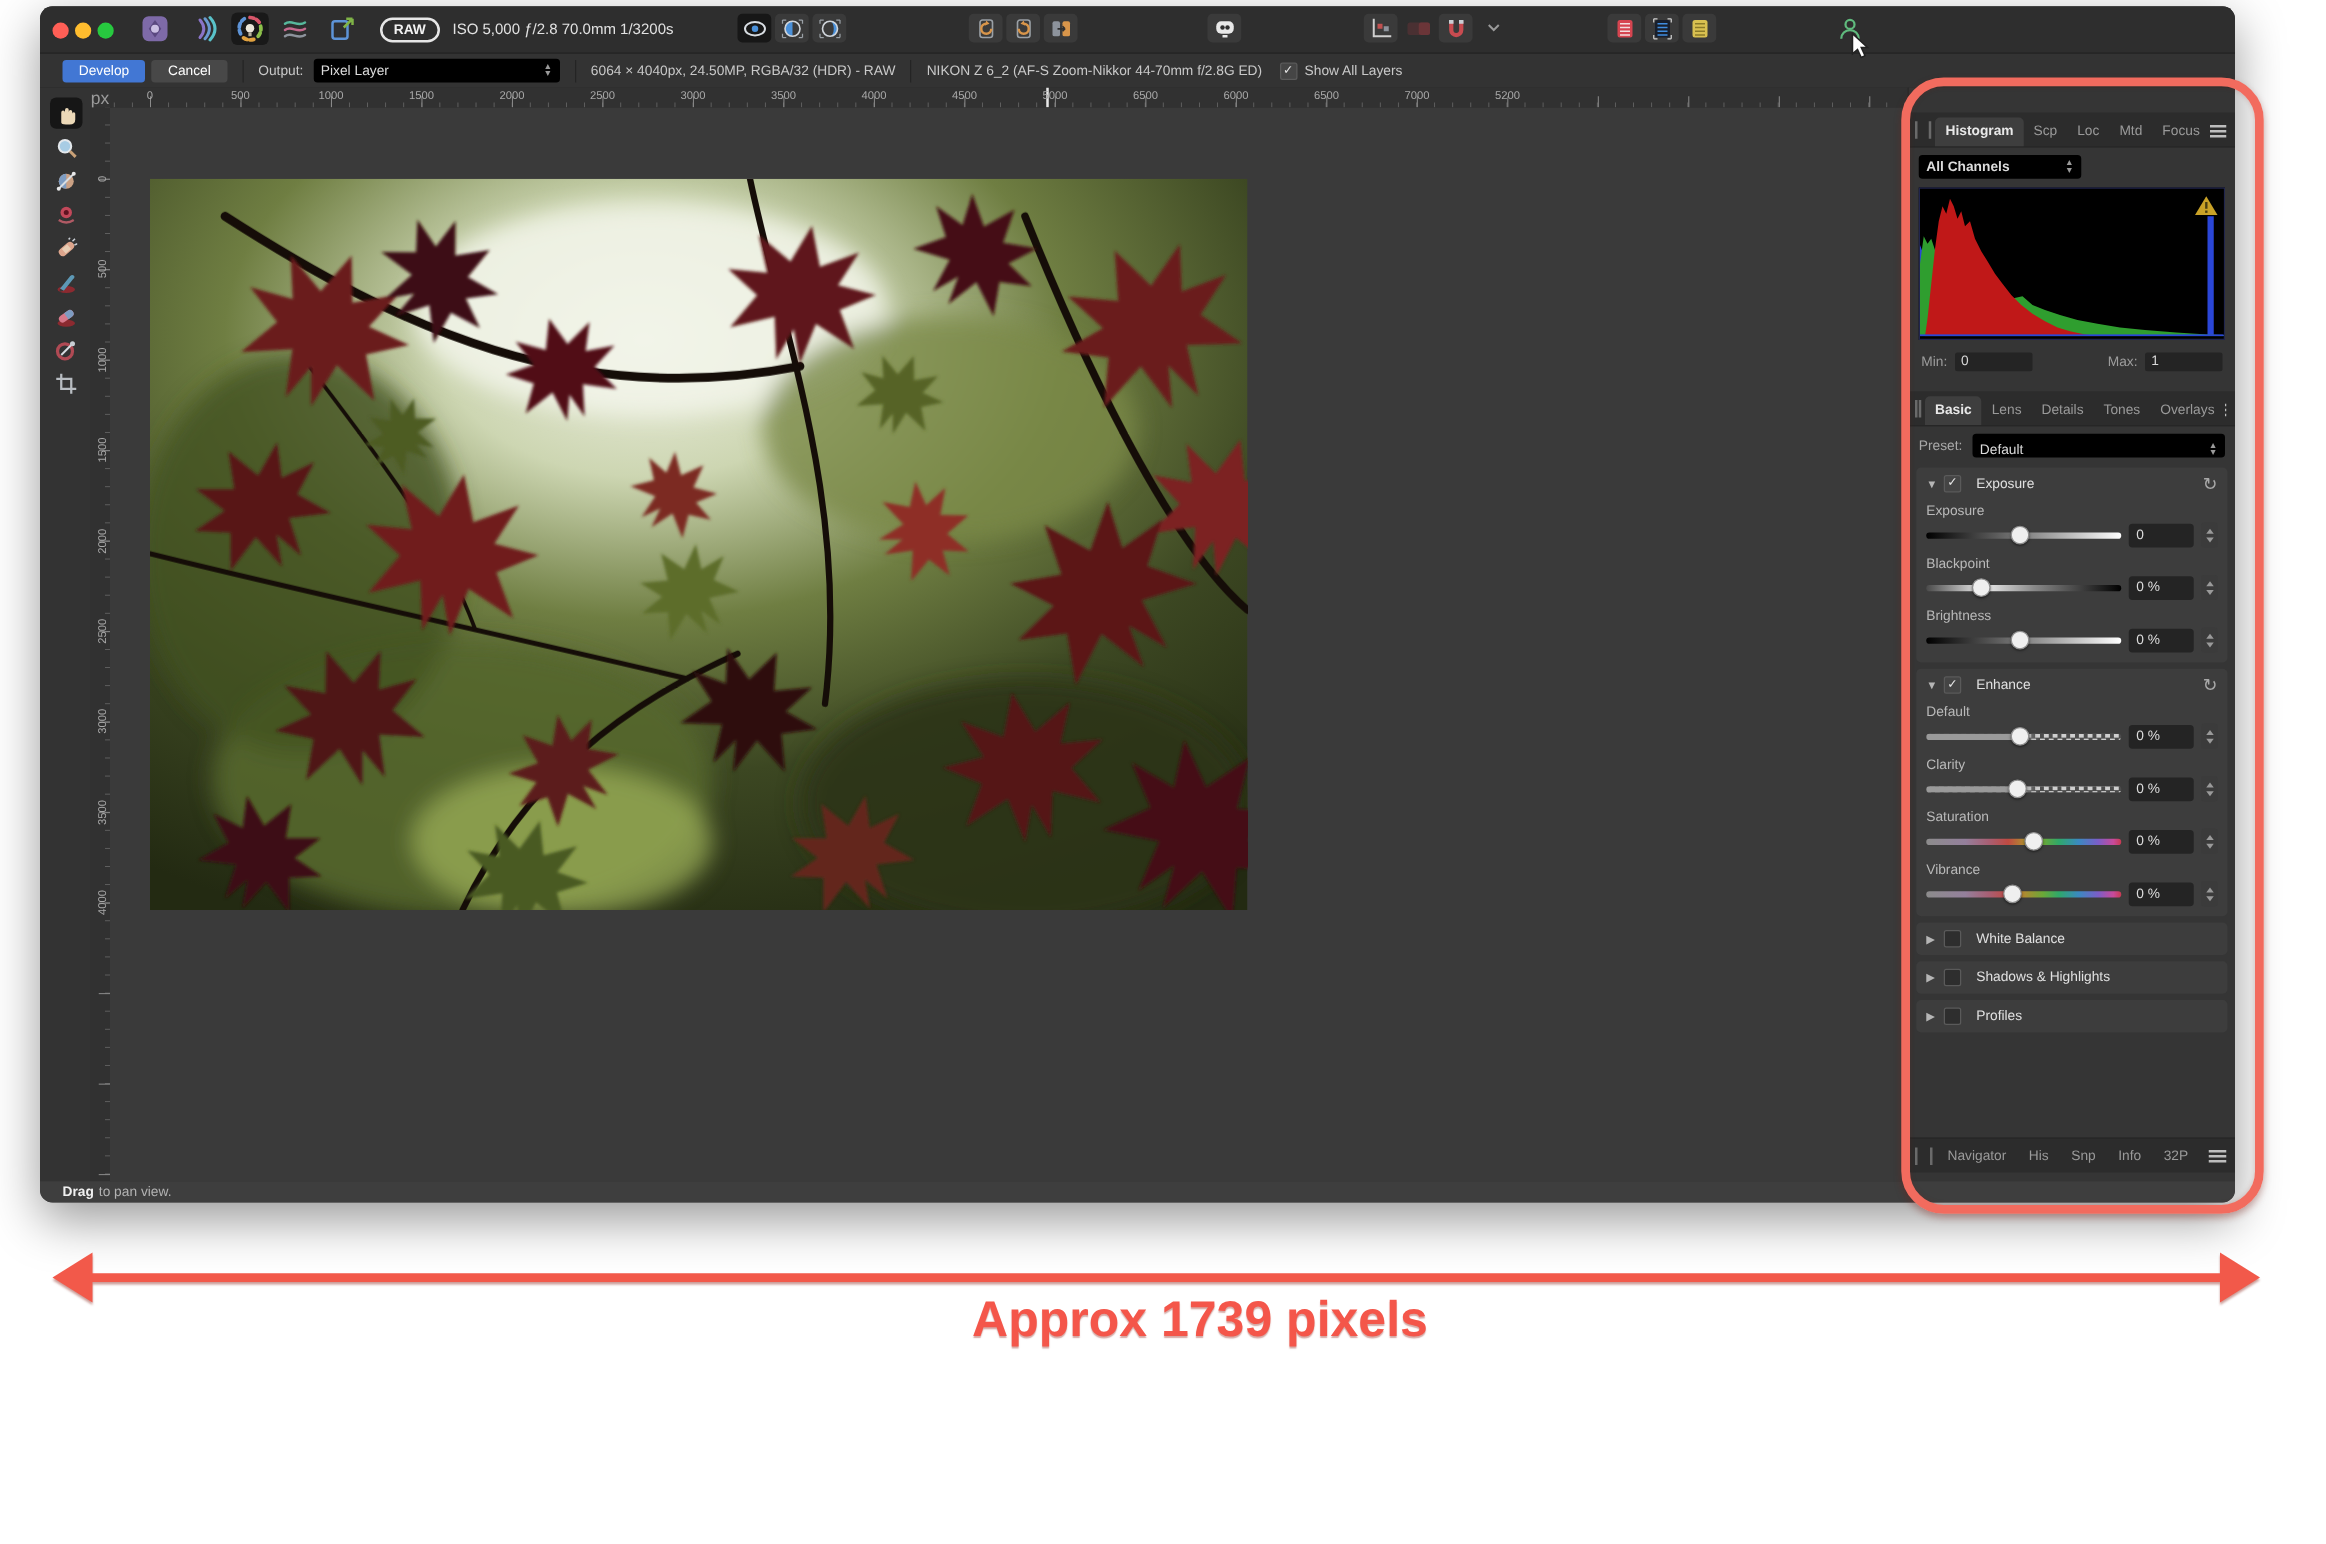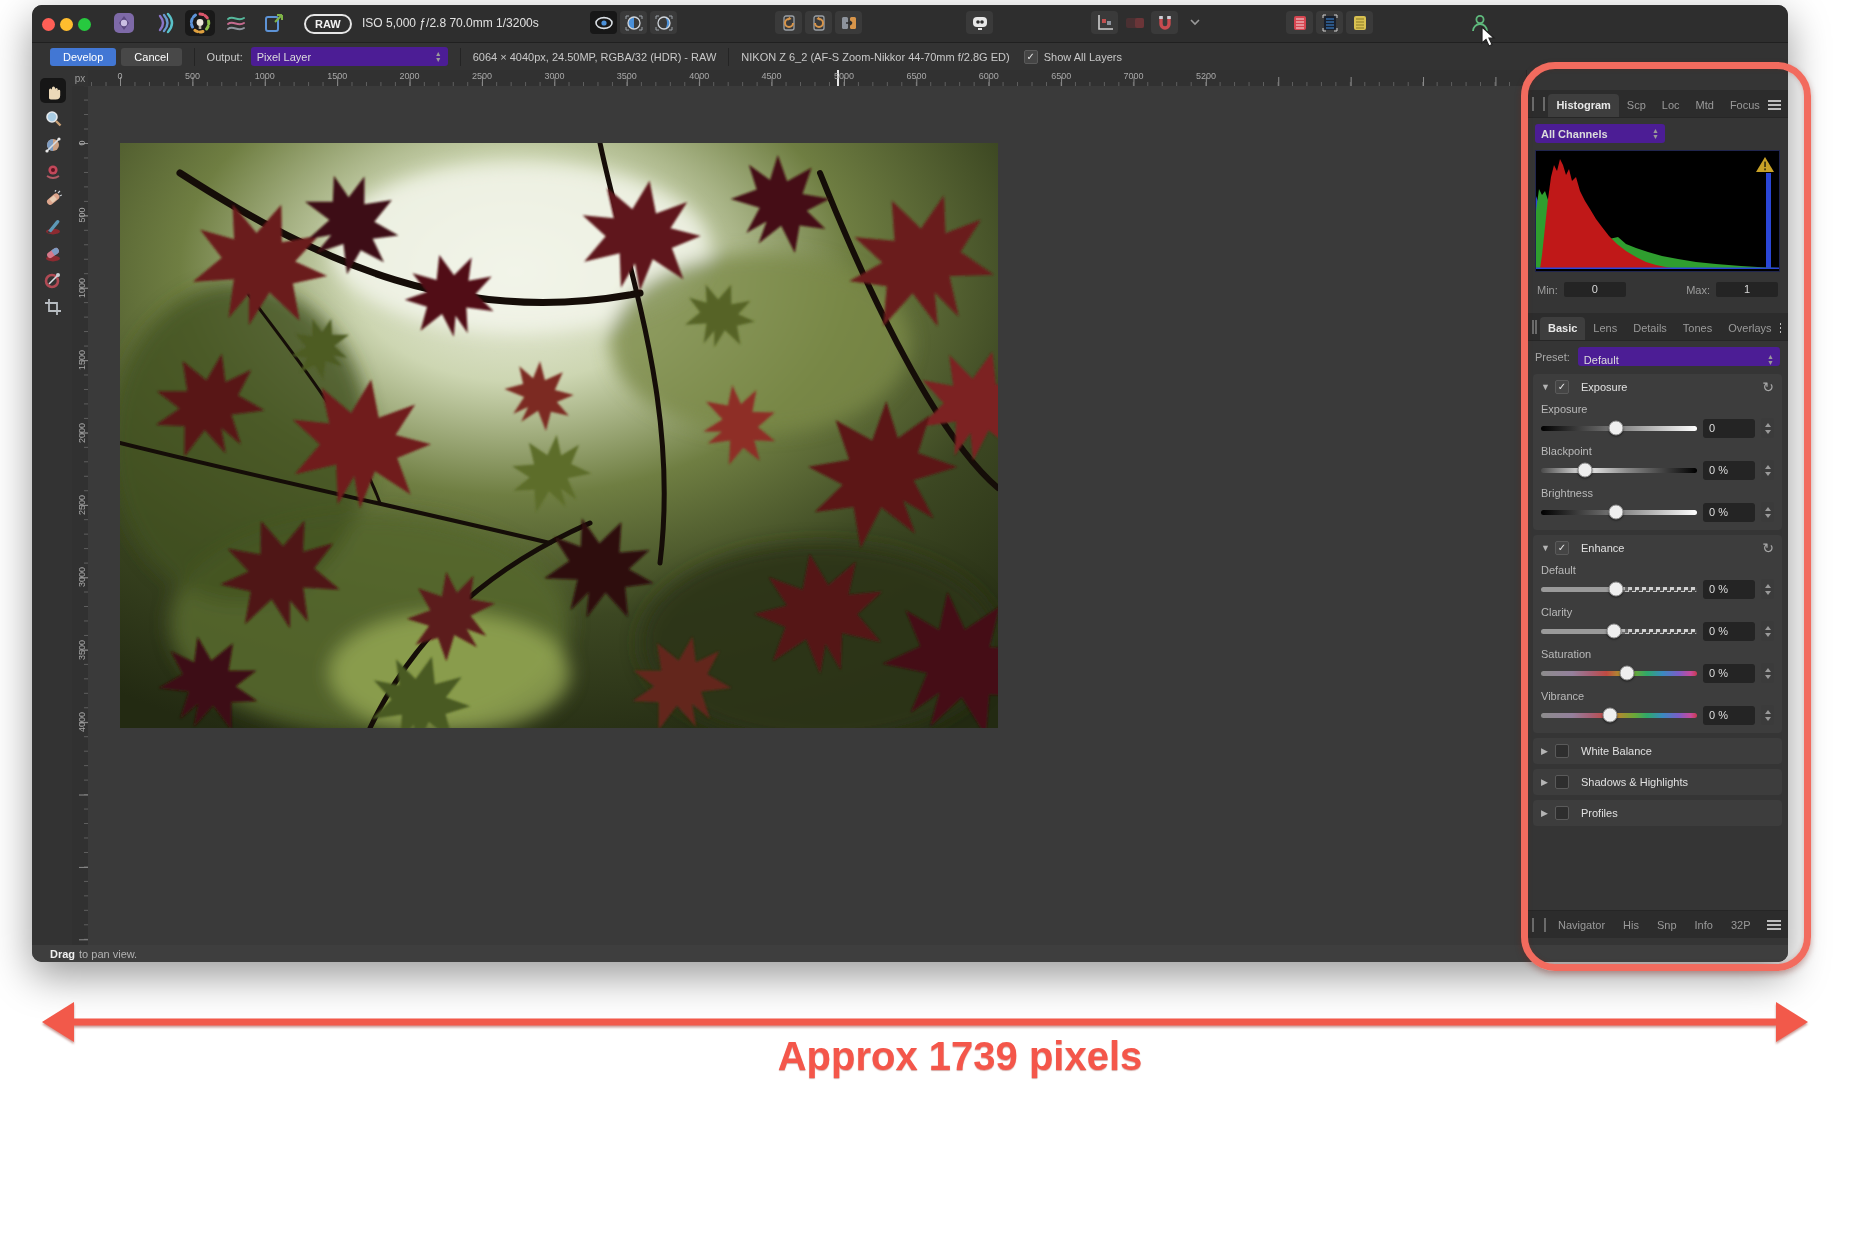--- a/index.html
+++ b/index.html
@@ -18,32 +18,32 @@
   .tbbtn{width:27px;height:23px;background:#3a3a3a;border-radius:4px;display:flex;align-items:center;justify-content:center;}
   .tbbtn.dark{background:#171717;}
   .tbbtn.flat{background:transparent;}
   
   .subbar{position:absolute;left:0;top:38px;right:0;height:27px;background:#333;border-bottom:1px solid #242424;
           display:flex;align-items:center;font-size:11px;color:#c9c9c9;}
   .btn{border-radius:3px;padding:3px 13px;font-size:11px;color:#fff;}
   .btn.primary{background:#4277d4;}
   .btn.plain{background:#484848;}
   .vsep{width:1px;height:18px;background:#242424;margin:0 12px;}
-  .dropdown{background:#4c1d95;border-radius:3px;height:19px;display:flex;align-items:center;
+  .dropdown{background:#000000;border-radius:3px;height:19px;display:flex;align-items:center;
             padding:0 6px;color:#dcdcdc;position:relative;}
   .dd-arrows{margin-left:auto;color:#9a9a9a;font-size:7px;line-height:7px;display:flex;flex-direction:column;align-items:center;}
   .cbx{width:12px;height:12px;border-radius:2px;background:#454545;border:1px solid #5a5a5a;color:#e8e8e8;
        font-size:10px;line-height:12px;text-align:center;margin-right:6px;}
   .cbx.off{color:transparent;background:#2e2e2e;}
   
   .main{position:absolute;left:0;top:65px;right:0;bottom:17px;background:#333;}
   .toolstrip{position:absolute;left:5px;top:8px;width:32px;display:flex;flex-direction:column;gap:2px;align-items:center;}
   .tool{width:26px;height:25px;border-radius:5px;display:flex;align-items:center;justify-content:center;}
   .tool.sel{background:#161616;}
-  .ruler-corner{position:absolute;left:40px;top:0;width:16px;height:16px;color:#9a9a9a;font-size:10px;
+  .ruler-corner{position:absolute;left:40px;top:0;width:16px;height:16px;color:#9a9a9a;font-size:14px;
                 display:flex;align-items:center;justify-content:center;background:#333;}
   .hruler{position:absolute;left:56px;top:0;right:261px;height:16px;background:#313131;border-bottom:1px solid #262626;
     background-image:linear-gradient(to right,#8b8b8b 0 1px,transparent 1px),linear-gradient(to right,#5f5f5f 0 1px,transparent 1px);
     background-size:72.4px 9px,14.48px 4px;background-position:32px 100%,32px 100%;background-repeat:repeat-x;overflow:hidden;}
   .rlabel{position:absolute;top:1px;transform:translateX(-50%);font-size:9px;color:#a8a8a8;}
   .hmarker{position:absolute;left:749px;top:0;width:2px;height:16px;background:#e8e8e8;}
   .vruler{position:absolute;left:40px;top:16px;width:16px;bottom:0;background:#313131;border-right:1px solid #262626;
     background-image:linear-gradient(to bottom,#8b8b8b 0 1px,transparent 1px),linear-gradient(to bottom,#5f5f5f 0 1px,transparent 1px);
     background-size:9px 72.4px,4px 14.48px;background-position:100% 57px,100% 57px;background-repeat:repeat-y;overflow:hidden;}
   .vlabel{position:absolute;left:1px;transform:translateY(-50%) ;writing-mode:vertical-rl;}
@@ -60,21 +60,21 @@
   .ptab.sel{background:#3e3e3e;color:#e8e8e8;font-weight:bold;}
   .burger{margin-left:auto;margin-right:7px;margin-bottom:5px;width:14px;}
   .burger i{display:block;height:2px;background:#bdbdbd;margin:2px 0;}
   .channels{display:flex;align-items:center;padding:6px 8px 2px;}
   .channels .dropdown{width:118px;font-size:11px;font-weight:bold;}
   .histo{margin:5px 8px 2px;position:relative;height:120px;background:#000;border:1px solid #20254d;}
   .stats{display:flex;padding:6px 10px 0;line-height:14px;}
   .stats .col{width:50%;}
   .stats .dim{color:#707070;}
   .stats .col div{color:#9c9c9c;}
-  .minmax{display:flex;align-items:center;padding:8px 10px 4px;color:#9c9c9c;text-align:center;}
+  .minmax{display:flex;align-items:center;padding:8px 10px 4px;color:#9c9c9c;}
   .numfield{background:#242424;border-radius:2px;width:52px;height:15px;line-height:15px;color:#d8d8d8;
             padding:0 5px;margin-left:6px;}
   .preset{display:flex;align-items:center;padding:6px 8px 3px;color:#a9a9a9;}
   .preset .dropdown{flex:1;margin-left:8px;align-items:flex-end;}
   .sec{margin:5px 6px 0;background:#3d3d3d;border-radius:4px;padding-bottom:4px;}
   .sec.closed{padding-bottom:0;}
   .sec-head{height:26px;display:flex;align-items:center;padding:0 8px;}
   .tri{color:#b5b5b5;font-size:9px;width:14px;}
   .sec-title{margin-left:6px;color:#e0e0e0;}
   .reset{margin-left:auto;color:#a8a8a8;font-size:14px;}

